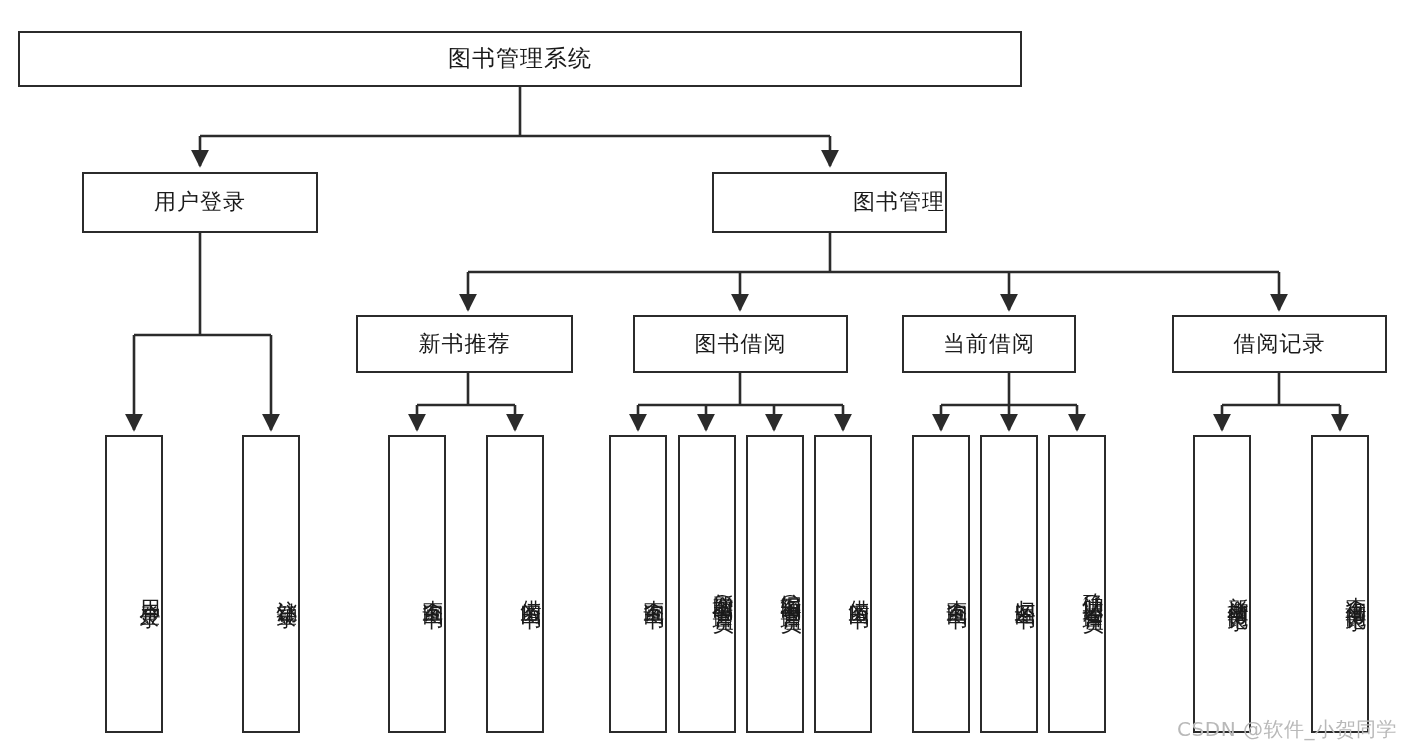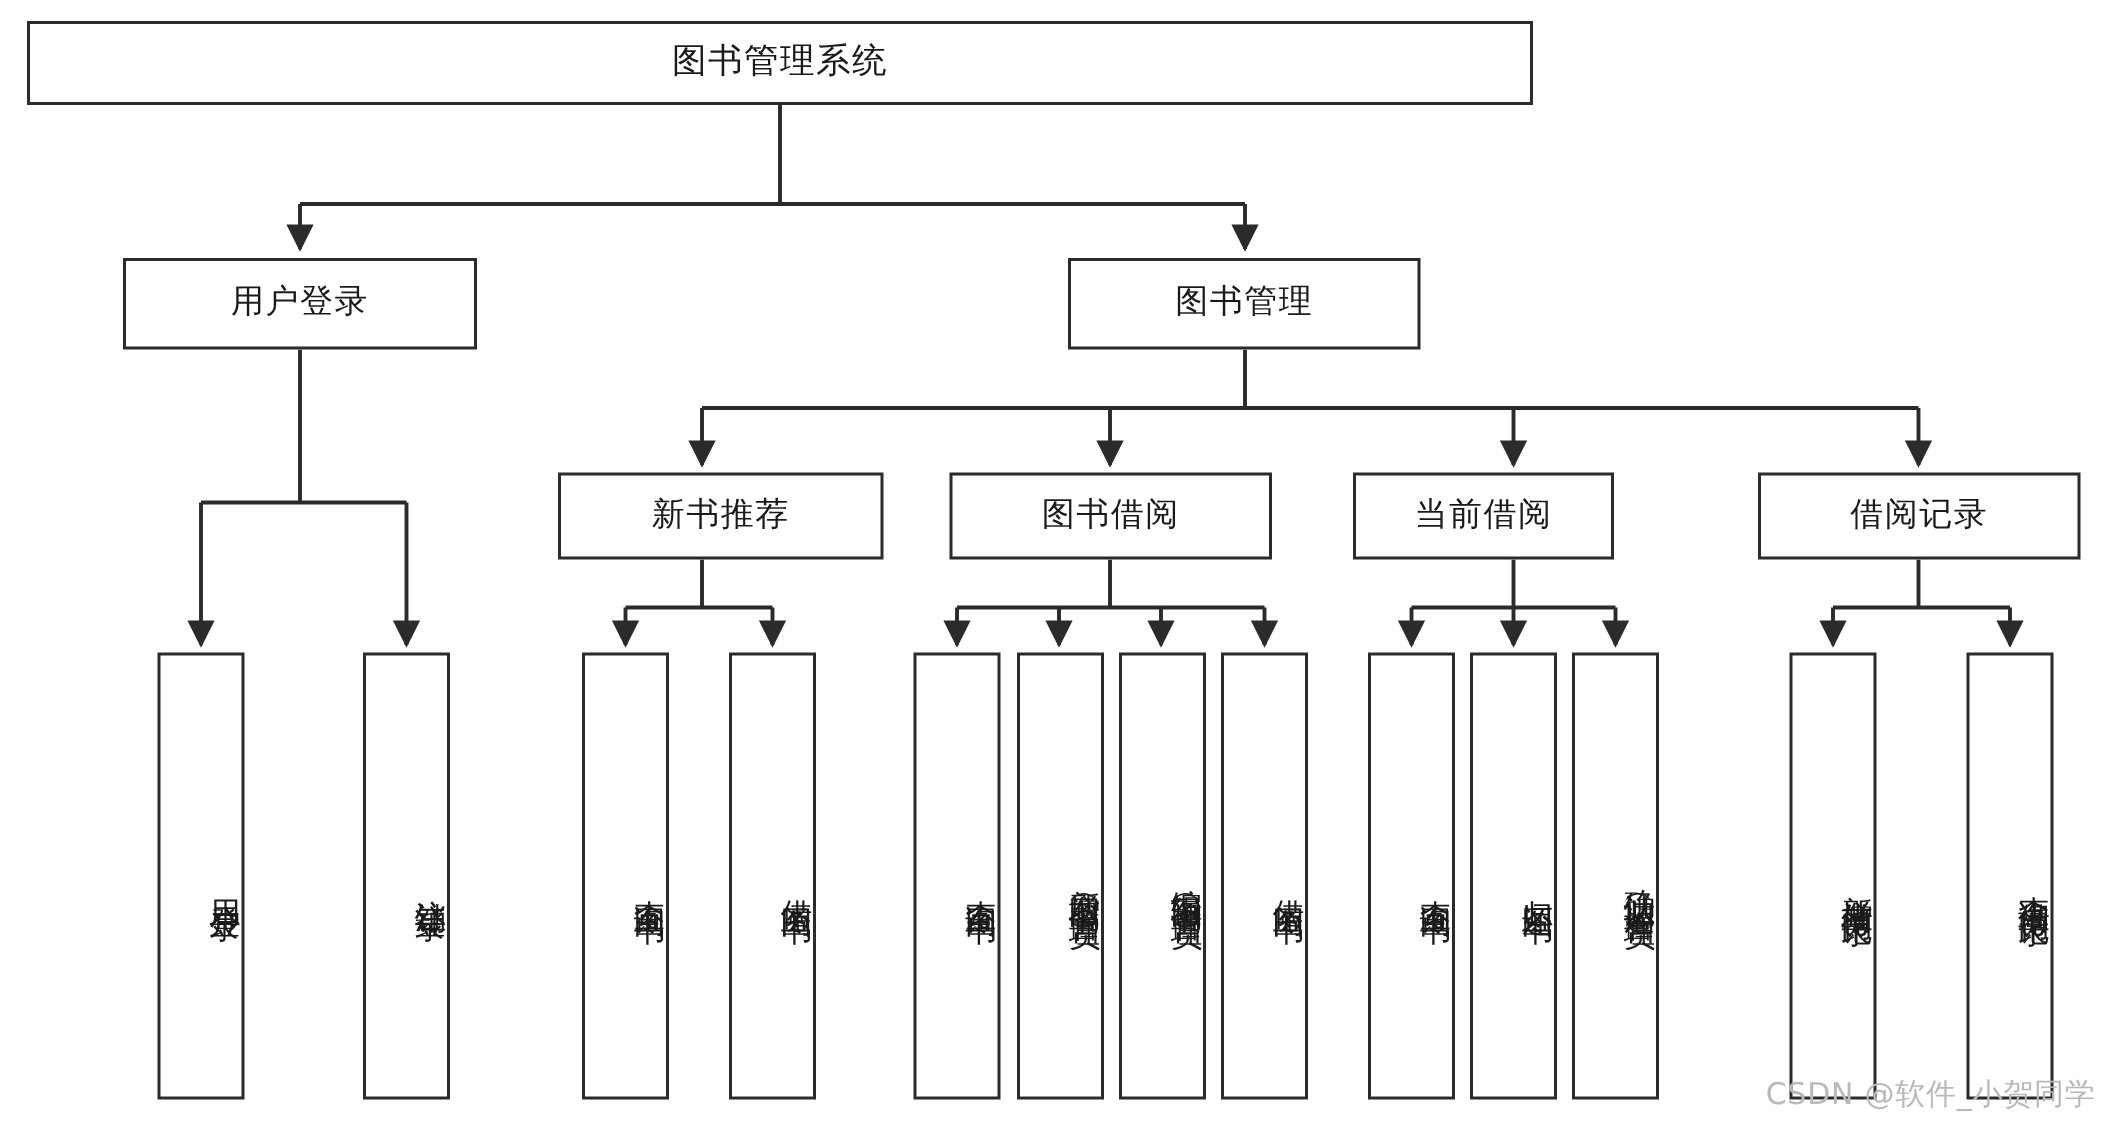--- a/index.html
+++ b/index.html
@@ -37,20 +37,21 @@
     color: #1a1a1a;
   }
   .node.horiz {
     font-size: 22px;
     letter-spacing: 1px;
     line-height: 1.1;
   }
   .node.root {
     font-size: 23px;
     border-width: 2px;
+    margin-top: 17px;
   }
   .node.leaf {
     writing-mode: vertical-rl;
     text-orientation: upright;
     font-size: 21px;
     letter-spacing: 3px;
     padding-top: 10px;
     align-items: flex-start;
     justify-content: center;
     line-height: 1.05;
@@ -128,25 +129,25 @@
   </svg>
 
   <div class="node horiz root" style="left:18px; top:14px; width:1004px; height:56px;">
     <span>图书管理系统</span>
   </div>
 
   <div class="node horiz" style="left:82px; top:172px; width:236px; height:61px;">
     <span>用户登录</span>
   </div>
 
-  <div class="node horiz" style="left:712px; top:172px; width:235px; height:61px;">
+  <div class="node horiz" style="left:712px; top:172px; width:235px; height:61px;justify-content:flex-end;">
     <span>图书管理</span>
   </div>
 
-  <div class="node horiz" style="left:372px; top:315px; width:217px; height:58px;">
+  <div class="node horiz" style="left:356px; top:315px; width:217px; height:58px;">
     <span>新书推荐</span>
   </div>
 
   <div class="node horiz" style="left:633px; top:315px; width:215px; height:58px;">
     <span>图书借阅</span>
   </div>
 
   <div class="node horiz" style="left:902px; top:315px; width:174px; height:58px;">
     <span>当前借阅</span>
   </div>

